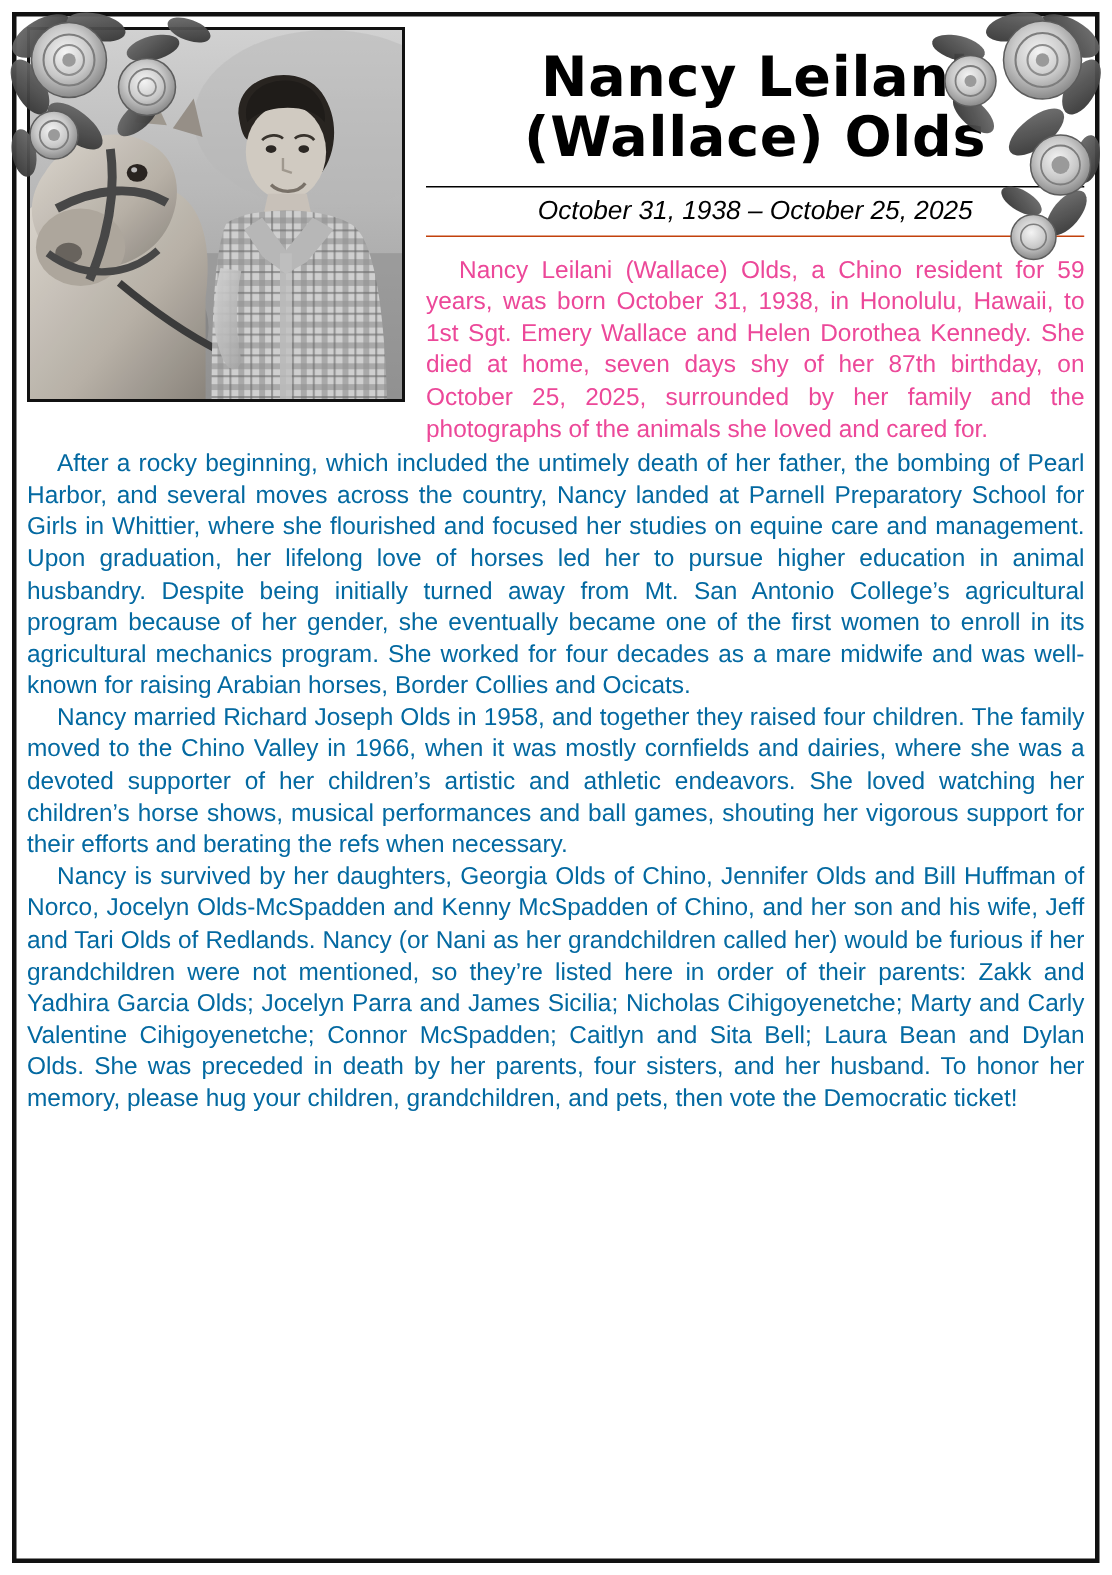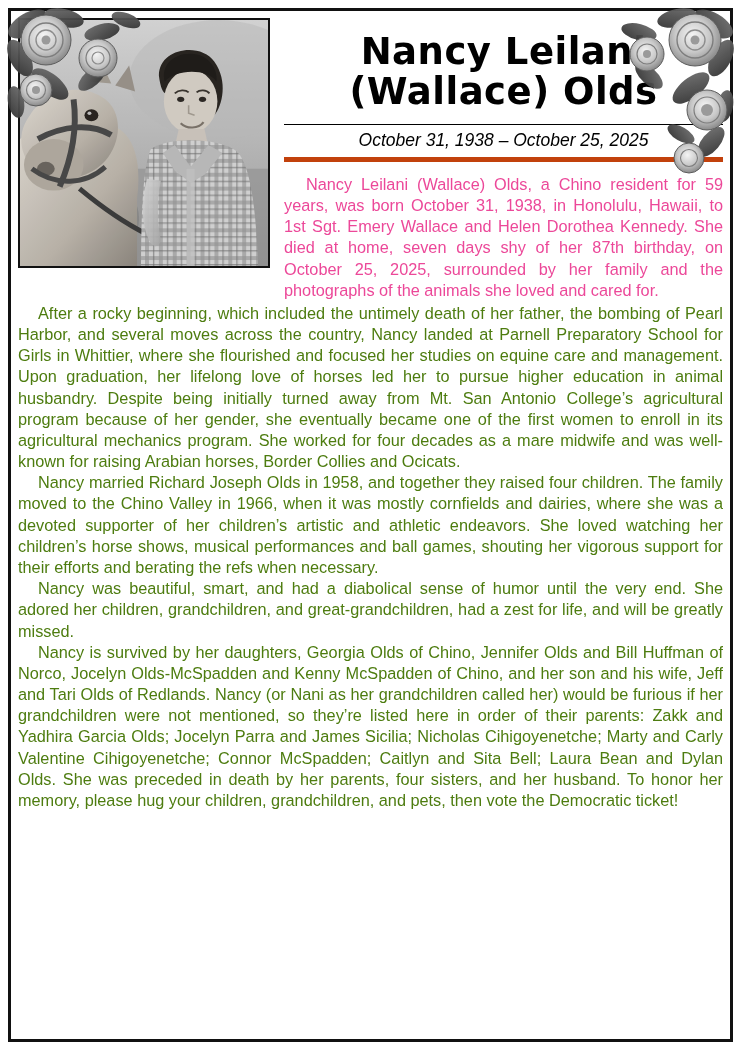--- a/index.html
+++ b/index.html
@@ -81,21 +81,21 @@
     line-height: 1.08;
     text-align: center;
     color: #000000;
     letter-spacing: 0.5px;
     margin: 0;
   }
   .name-line2 { display: block; }
   .dates {
     margin-top: 12px;
     border-top: 1px solid #000;
-    border-bottom: 5px solid #c2410c;
+    border-bottom: 1px solid #c2410c;
     text-align: center;
     font-style: italic;
     font-size: 17.5px;
     padding: 5px 0 6px 0;
     color: #000;
   }
   .lede {
     margin-top: 12px;
     font-size: 16.3px;
     line-height: 1.30;
@@ -111,21 +111,21 @@
     margin-top: 2px;
     position: relative;
     z-index: 3;
   }
   .body-text p {
     margin: 0;
     font-size: 16.3px;
     line-height: 1.30;
     text-align: justify;
     text-justify: inter-word;
-    color: #4d7c0f;
+    color: #0369a1;
     text-indent: 20px;
   }
 </style>
 </head>
 <body>
 
 <div class="page">
   <div class="inner-border"></div>
 
   <div class="rose-cluster rose-tl">
@@ -307,18 +307,17 @@
           <span class="name-line2">(Wallace) Olds</span>
         </h1>
         <div class="dates">October 31, 1938 – October 25, 2025</div>
         <div class="lede">Nancy Leilani (Wallace) Olds, a Chino resident for 59 years, was born October 31, 1938, in Honolulu, Hawaii, to 1st Sgt. Emery Wallace and Helen Dorothea Kennedy. She died at home, seven days shy of her 87th birthday, on October 25, 2025, surrounded by her family and the photographs of the animals she loved and cared for.</div>
       </div>
     </div>
 
     <div class="body-text">
       <p>After a rocky beginning, which included the untimely death of her father, the bombing of Pearl Harbor, and several moves across the country, Nancy landed at Parnell Preparatory School for Girls in Whittier, where she flourished and focused her studies on equine care and management. Upon graduation, her lifelong love of horses led her to pursue higher education in animal husbandry. Despite being initially turned away from Mt. San Antonio College’s agricultural program because of her gender, she eventually became one of the first women to enroll in its agricultural mechanics program. She worked for four decades as a mare midwife and was well-known for raising Arabian horses, Border Collies and Ocicats.</p>
       <p>Nancy married Richard Joseph Olds in 1958, and together they raised four children. The family moved to the Chino Valley in 1966, when it was mostly cornfields and dairies, where she was a devoted supporter of her children’s artistic and athletic endeavors. She loved watching her children’s horse shows, musical performances and ball games, shouting her vigorous support for their efforts and berating the refs when necessary.</p>
-      <p>Nancy was beautiful, smart, and had a diabolical sense of humor until the very end. She adored her children, grandchildren, and great-grandchildren, had a zest for life, and will be greatly missed.</p>
       <p>Nancy is survived by her daughters, Georgia Olds of Chino, Jennifer Olds and Bill Huffman of Norco, Jocelyn Olds-McSpadden and Kenny McSpadden of Chino, and her son and his wife, Jeff and Tari Olds of Redlands. Nancy (or Nani as her grandchildren called her) would be furious if her grandchildren were not mentioned, so they’re listed here in order of their parents: Zakk and Yadhira Garcia Olds; Jocelyn Parra and James Sicilia; Nicholas Cihigoyenetche; Marty and Carly Valentine Cihigoyenetche; Connor McSpadden; Caitlyn and Sita Bell; Laura Bean and Dylan Olds. She was preceded in death by her parents, four sisters, and her husband. To honor her memory, please hug your children, grandchildren, and pets, then vote the Democratic ticket!</p>
     </div>
 
   </div>
 </div>
 
 </body></html>

